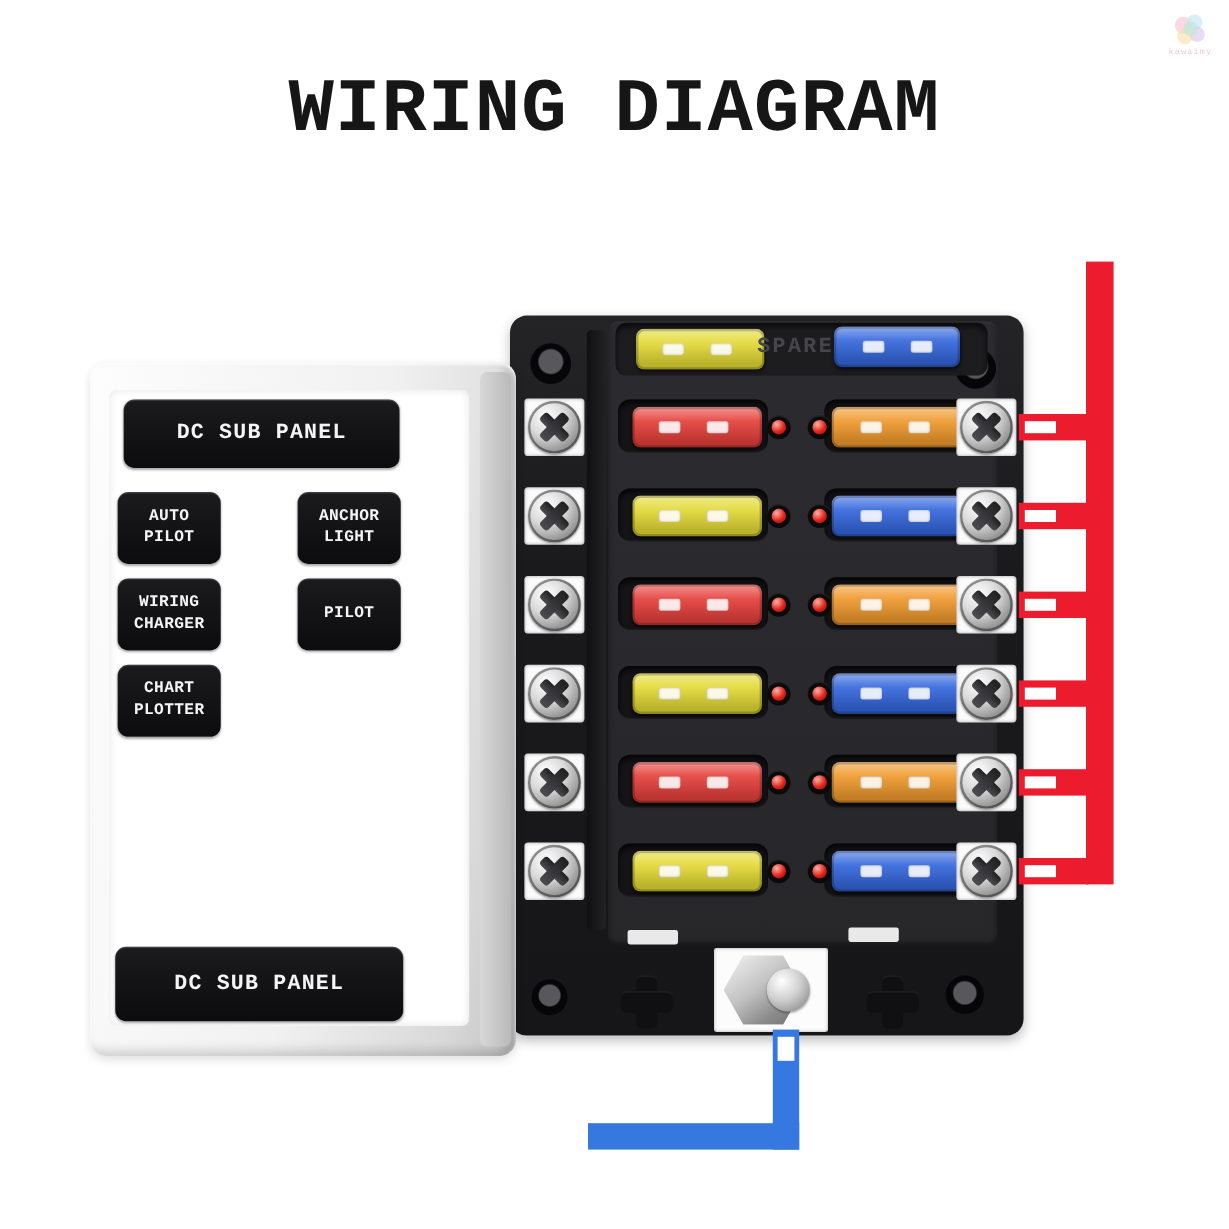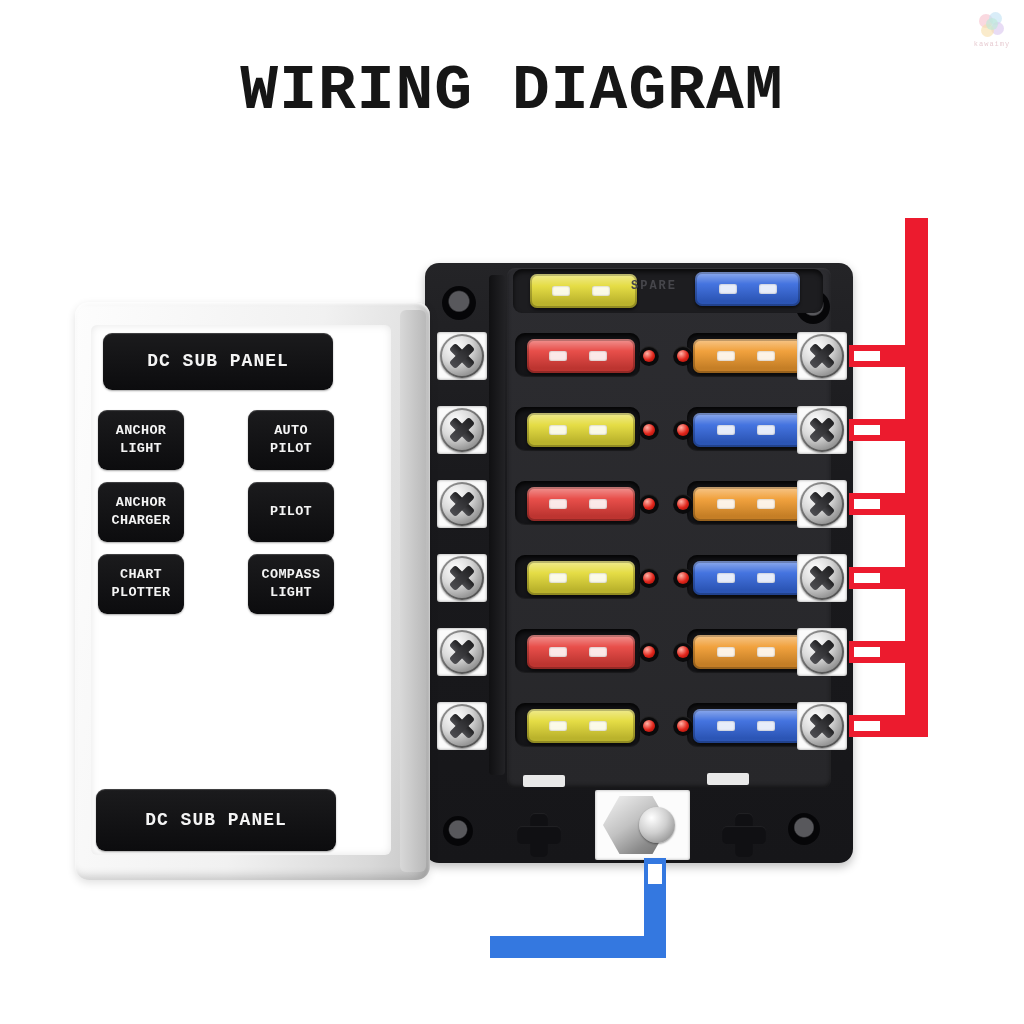--- a/index.html
+++ b/index.html
@@ -70,22 +70,22 @@
         background-image:linear-gradient(180deg,rgba(255,255,255,.45),rgba(255,255,255,.08) 35%,rgba(0,0,0,.18) 85%);
         box-shadow:inset 0 0 0 2px rgba(0,0,0,.22),0 2px 3px rgba(0,0,0,.55);}
   .blade{position:absolute;top:12px;width:18px;height:10px;background:rgba(255,255,255,.88);
         border-radius:2px;box-shadow:inset 0 0 2px rgba(0,0,0,.35);}
   .led{position:absolute;top:13px;width:20px;height:20px;border-radius:50%;background:#0a0a0b;
         box-shadow:inset 0 1px 1px rgba(255,255,255,.12);}
   .led::after{content:"";position:absolute;left:4px;top:4px;width:12px;height:12px;border-radius:50%;
         background:radial-gradient(circle at 35% 30%,#ffb0a4,#e0241a 55%,#8c0f08);}
   .spare-strip{position:absolute;left:88px;top:6px;width:310px;height:44px;background:#1d1d20;
         border-radius:9px;box-shadow:inset 0 3px 5px rgba(0,0,0,.7);}
-  .spare-label{position:absolute;left:206px;top:16px;width:60px;text-align:left;
-        font-size:12px;font-weight:bold;color:#46464b;letter-spacing:2px;}
+  .spare-label{position:absolute;left:206px;top:16px;width:60px;text-align:center;
+        font-size:18px;font-weight:bold;color:#46464b;letter-spacing:2px;}
   .plusboss{position:absolute;width:44px;height:44px;}
   .plusboss::before,.plusboss::after{content:"";position:absolute;background:#101013;border-radius:5px;
         box-shadow:inset 0 1px 1px rgba(255,255,255,.08);}
   .plusboss::before{left:13px;top:0;width:18px;height:44px;}
   .plusboss::after{left:0;top:13px;width:44px;height:18px;}
   .neg-plate{position:absolute;left:170px;top:527px;width:95px;height:70px;background:#fcfcfc;
         border-radius:2px;box-shadow:inset 0 0 3px rgba(0,0,0,.35);}
   .hexnut{position:absolute;left:8px;top:6px;width:66px;height:58px;
         clip-path:polygon(25% 0,75% 0,100% 50%,75% 100%,25% 100%,0 50%);
         background:linear-gradient(145deg,#f4f4f4,#c2c2c2 45%,#8b8b8b 75%,#6f6f6f);}
@@ -145,26 +145,25 @@
       <div class="stub" style="top: 715px; background: rgb(236, 27, 46);">
         <div class="stub-notch"></div>
       </div>
     </div>
 
   <div class="panel">
     <div class="panel-edge"></div>
     <div class="panel-sheet">
       <div class="plate plate-wide" id="plate-header">DC SUB PANEL</div>
       <div class="plate-grid">
+          <div class="plate">AUTO PILOT</div>
           <div class="plate">ANCHOR LIGHT</div>
-          <div class="plate">AUTO PILOT</div>
-          <div class="plate">ANCHOR CHARGER</div>
+          <div class="plate">WIRING CHARGER</div>
           <div class="plate">PILOT</div>
           <div class="plate">CHART PLOTTER</div>
-          <div class="plate">COMPASS LIGHT</div>
         </div>
       <div class="plate plate-wide" id="plate-footer">DC SUB PANEL</div>
     </div>
   </div>
 
   <div class="block" id="fuse-block">
     <div class="inner"></div>
     <div class="groove"></div>
 
     <div class="hole" style="left:17px;top:23px;width:34px;height:34px;"></div>

